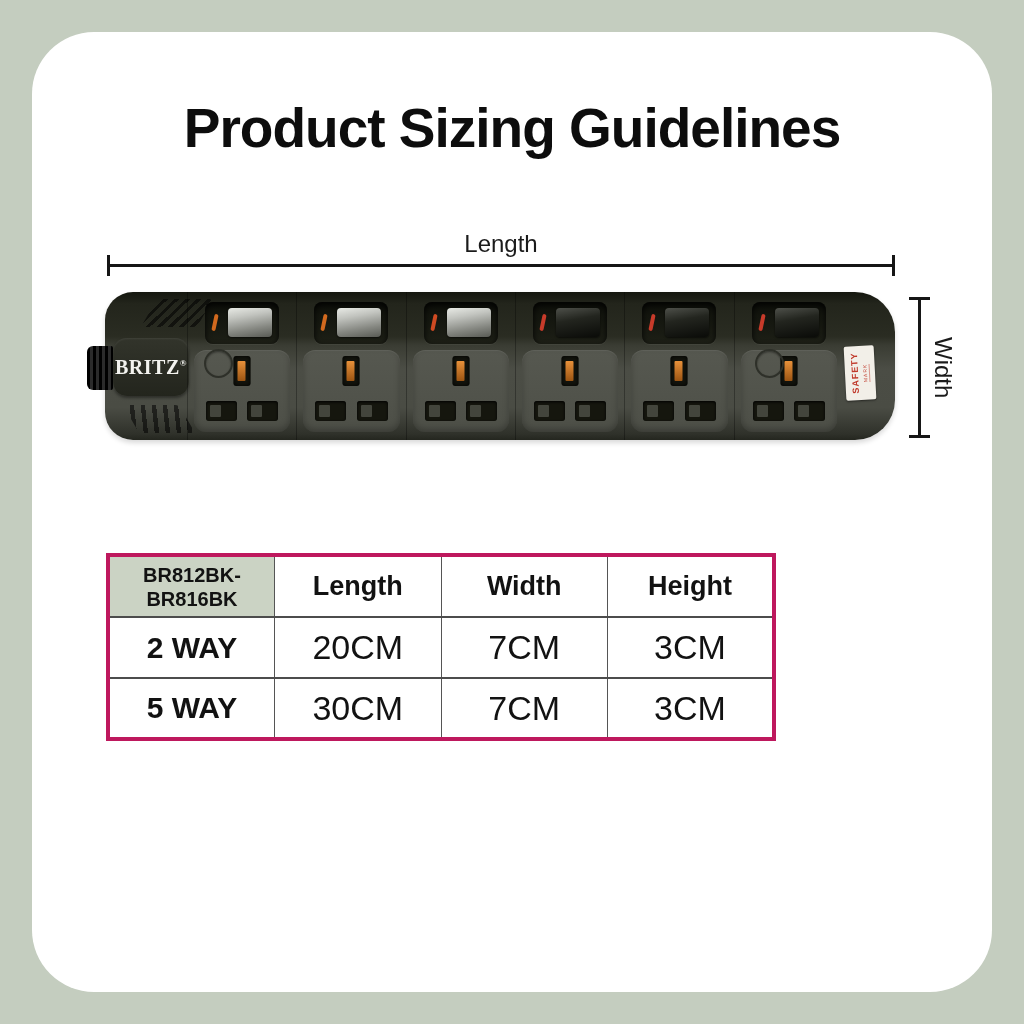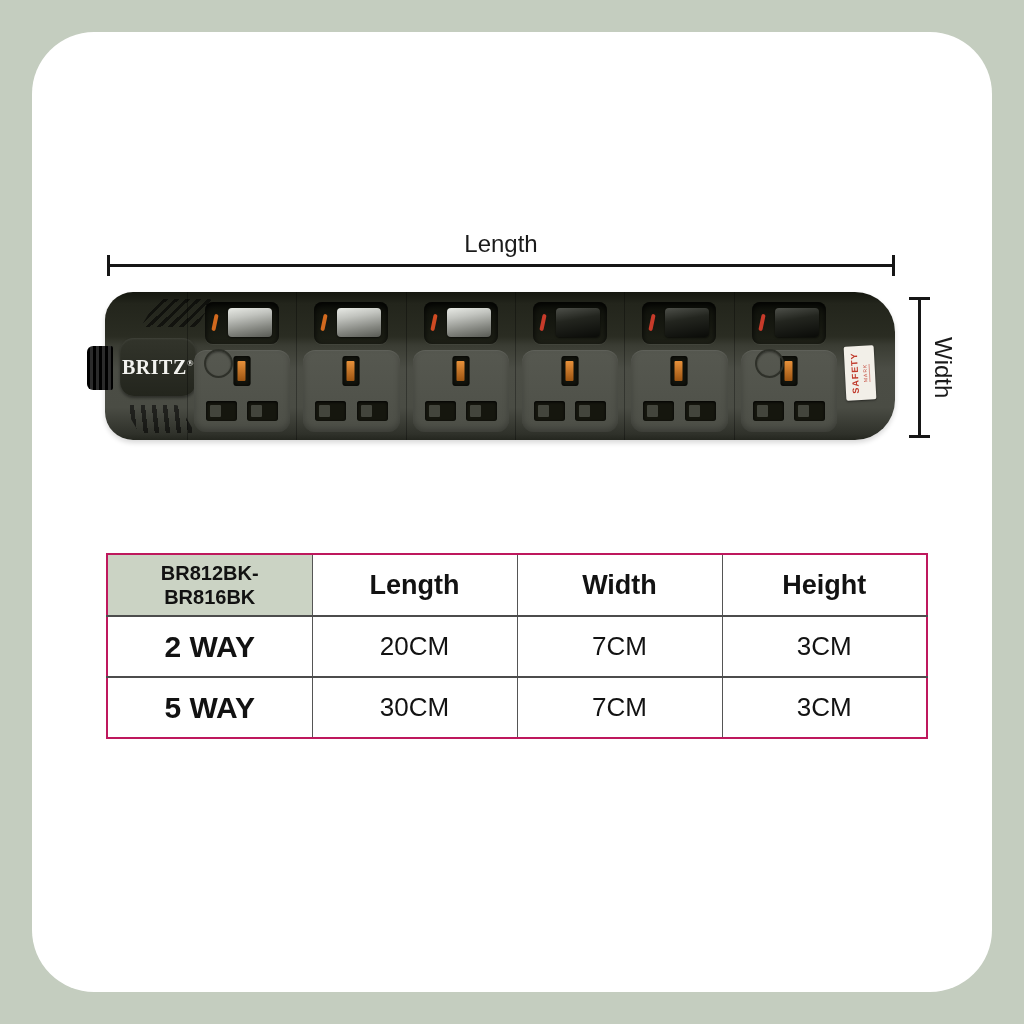--- a/index.html
+++ b/index.html
@@ -27,21 +27,21 @@
   .strip{position:absolute;left:105px;top:292px;width:790px;height:148px;
          border-radius:28px 40px 40px 28px;
          background:linear-gradient(180deg,#15170f 0%,#23251c 8%,#2a2c22 30%,#3a3c33 36%,#4b4d45 52%,#4a4c44 78%,#2f312a 96%,#24261f 100%);
          box-shadow:0 3px 5px rgba(0,0,0,.15);}
   .cable{position:absolute;left:-18px;top:54px;width:26px;height:44px;border-radius:6px 2px 2px 6px;
          background:repeating-linear-gradient(90deg,#000 0 3px,#2b2b2b 3px 6px);}
   .ridges{position:absolute;width:56px;height:28px;
           background:repeating-linear-gradient(115deg,rgba(0,0,0,0) 0 6px,rgba(0,0,0,.55) 6px 10px);}
   .ridges.top{top:7px;left:44px;transform:skewX(-30deg);border-radius:4px;}
   .ridges.bottom{bottom:7px;left:26px;transform:skewX(30deg);border-radius:4px;}
-  .logo-plate{position:absolute;left:15px;top:46px;width:76px;height:58px;border-radius:14px;
+  .logo-plate{position:absolute;left:8px;top:46px;width:76px;height:58px;border-radius:14px;
               background:linear-gradient(180deg,#32342b,#23251d);
               display:flex;align-items:center;justify-content:center;
               box-shadow:inset 0 1px 2px rgba(255,255,255,.07),0 2px 3px rgba(0,0,0,.4);}
   .logo{color:#f3f3ef;font-family:"Liberation Serif",serif;font-weight:bold;font-size:20px;letter-spacing:.5px;}
   .logo sup{font-size:9px;}
   .modules{position:absolute;left:82px;right:52px;top:0;bottom:0;display:flex;}
   .module{position:relative;flex:1;border-left:1px solid rgba(0,0,0,.3);}
   .sw{position:absolute;top:10px;left:50%;transform:translateX(-50%);width:74px;height:42px;border-radius:8px;
       background:linear-gradient(180deg,#0e100a,#1d1f16);
       box-shadow:inset 0 3px 6px rgba(0,0,0,.9),0 1px 0 rgba(255,255,255,.05);}
@@ -61,37 +61,38 @@
   .btn-circle{position:absolute;width:25px;height:25px;border-radius:50%;border:2px solid #2e3029;box-shadow:inset 0 1px 2px rgba(0,0,0,.4);}
   .c1{left:99px;top:57px;}
   .c2{left:650px;top:57px;}
   .sticker{position:absolute;right:20px;top:54px;width:30px;height:54px;background:#f2efe8;border-radius:2px;
            transform:rotate(-3deg);display:flex;align-items:center;justify-content:center;gap:2px;
            box-shadow:0 1px 2px rgba(0,0,0,.5);}
   .stk1{writing-mode:vertical-rl;transform:rotate(180deg);color:var(--sticker-red,#c0392b);font-size:9px;font-weight:bold;letter-spacing:1px;}
   .stk2{writing-mode:vertical-rl;transform:rotate(180deg);color:var(--sticker-red,#c0392b);font-size:5px;letter-spacing:1px;border-left:1px solid rgba(192,57,43,.5);padding-left:1px;}
 
   
-  .size-table{position:absolute;left:106px;top:553px;width:822px;border-collapse:collapse;table-layout:fixed;
-              border:2px solid #be185d;color:#121212;}
+  .size-table{position:absolute;left:106px;top:553px;width:670px;border-collapse:collapse;table-layout:fixed;
+              border:4px solid #be185d;color:#121212;}
   .size-table th,.size-table td{border:1px solid #555;text-align:center;vertical-align:middle;padding:0;}
   .size-table tbody th,.size-table tbody td{border-top:2px solid #4c4c4c;}
   .size-table thead tr{height:62px;}
   .size-table tbody tr{height:61px;}
   .size-table thead th{font-size:27px;font-weight:bold;}
   .size-table th.model{background:var(--header-cell,#cbd3c4);font-size:20px;line-height:1.2;}
   .size-table tbody th{font-size:30px;font-weight:bold;}
-  .size-table td{font-size:26px;font-weight:normal;}
+  .size-table td{font-size:34px;font-weight:normal;}
 </style>
 </head>
 <body>
 
 <div class="canvas">
   <div class="card"></div>
 
+  <h1 class="title">Product Sizing Guidelines</h1>
 
   <div class="length-label">Length</div>
   <div class="length-line"></div>
 
   <div class="strip">
     <div class="cable"></div>
     <div class="ridges top"></div>
     <div class="ridges bottom"></div>
     <div class="logo-plate">
       <span class="logo"><span>BRITZ</span><sup>®</sup></span>

